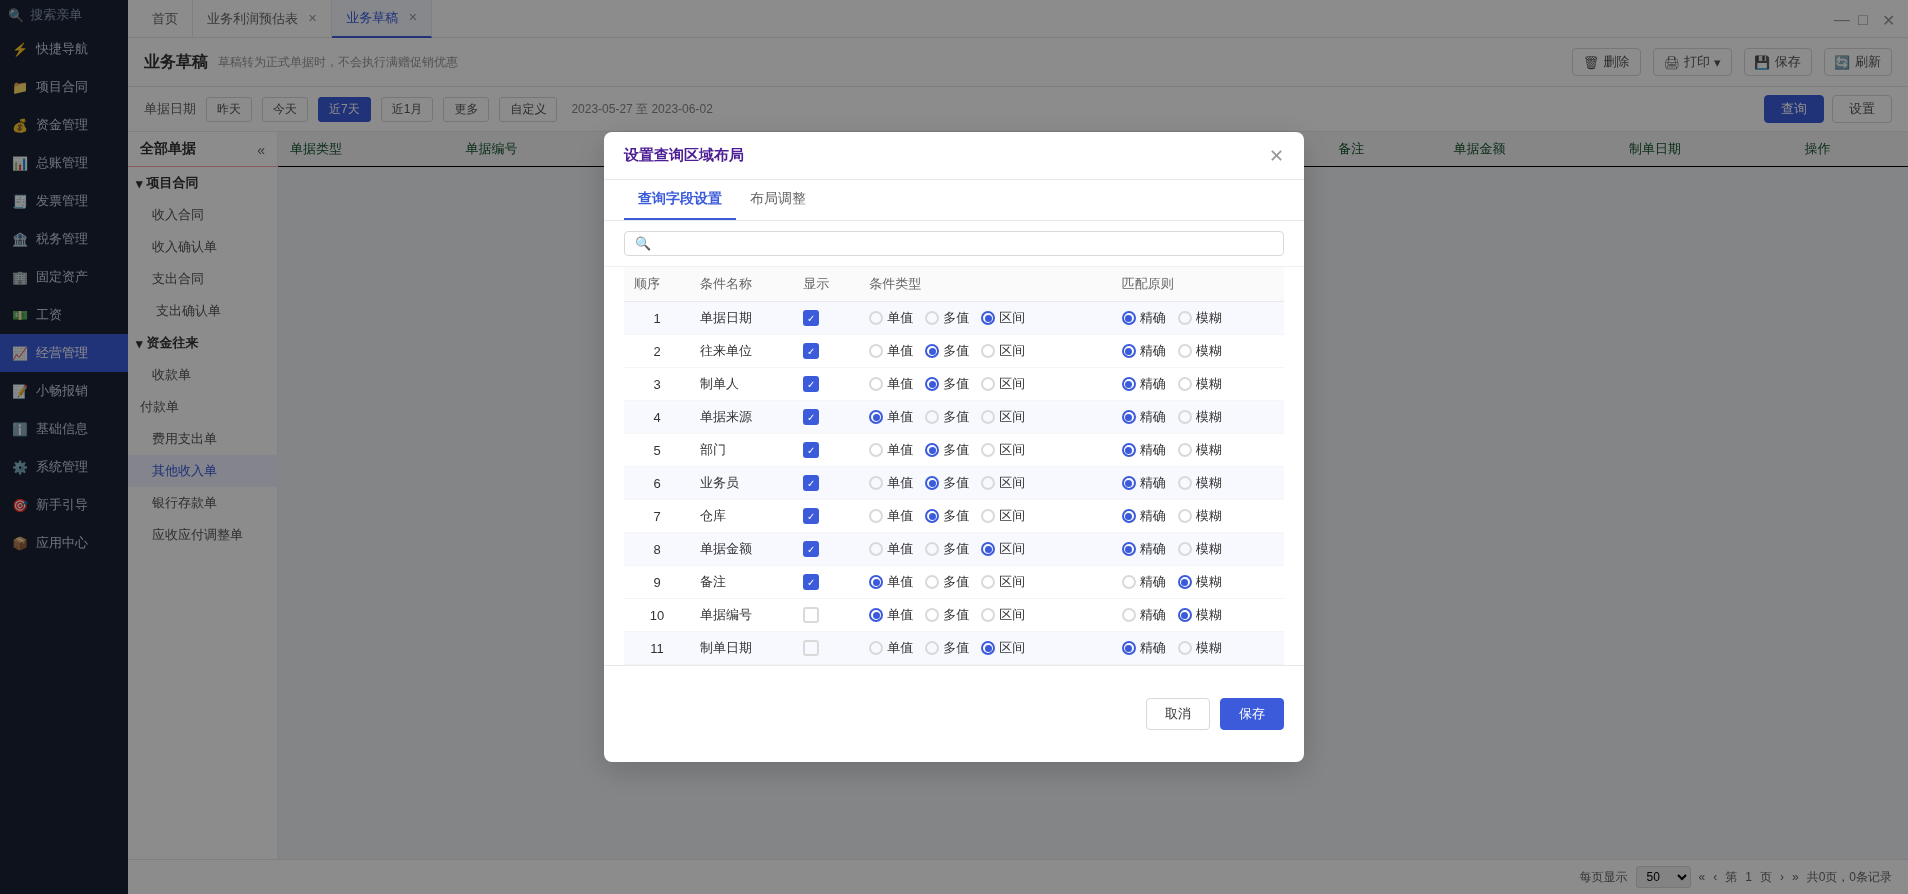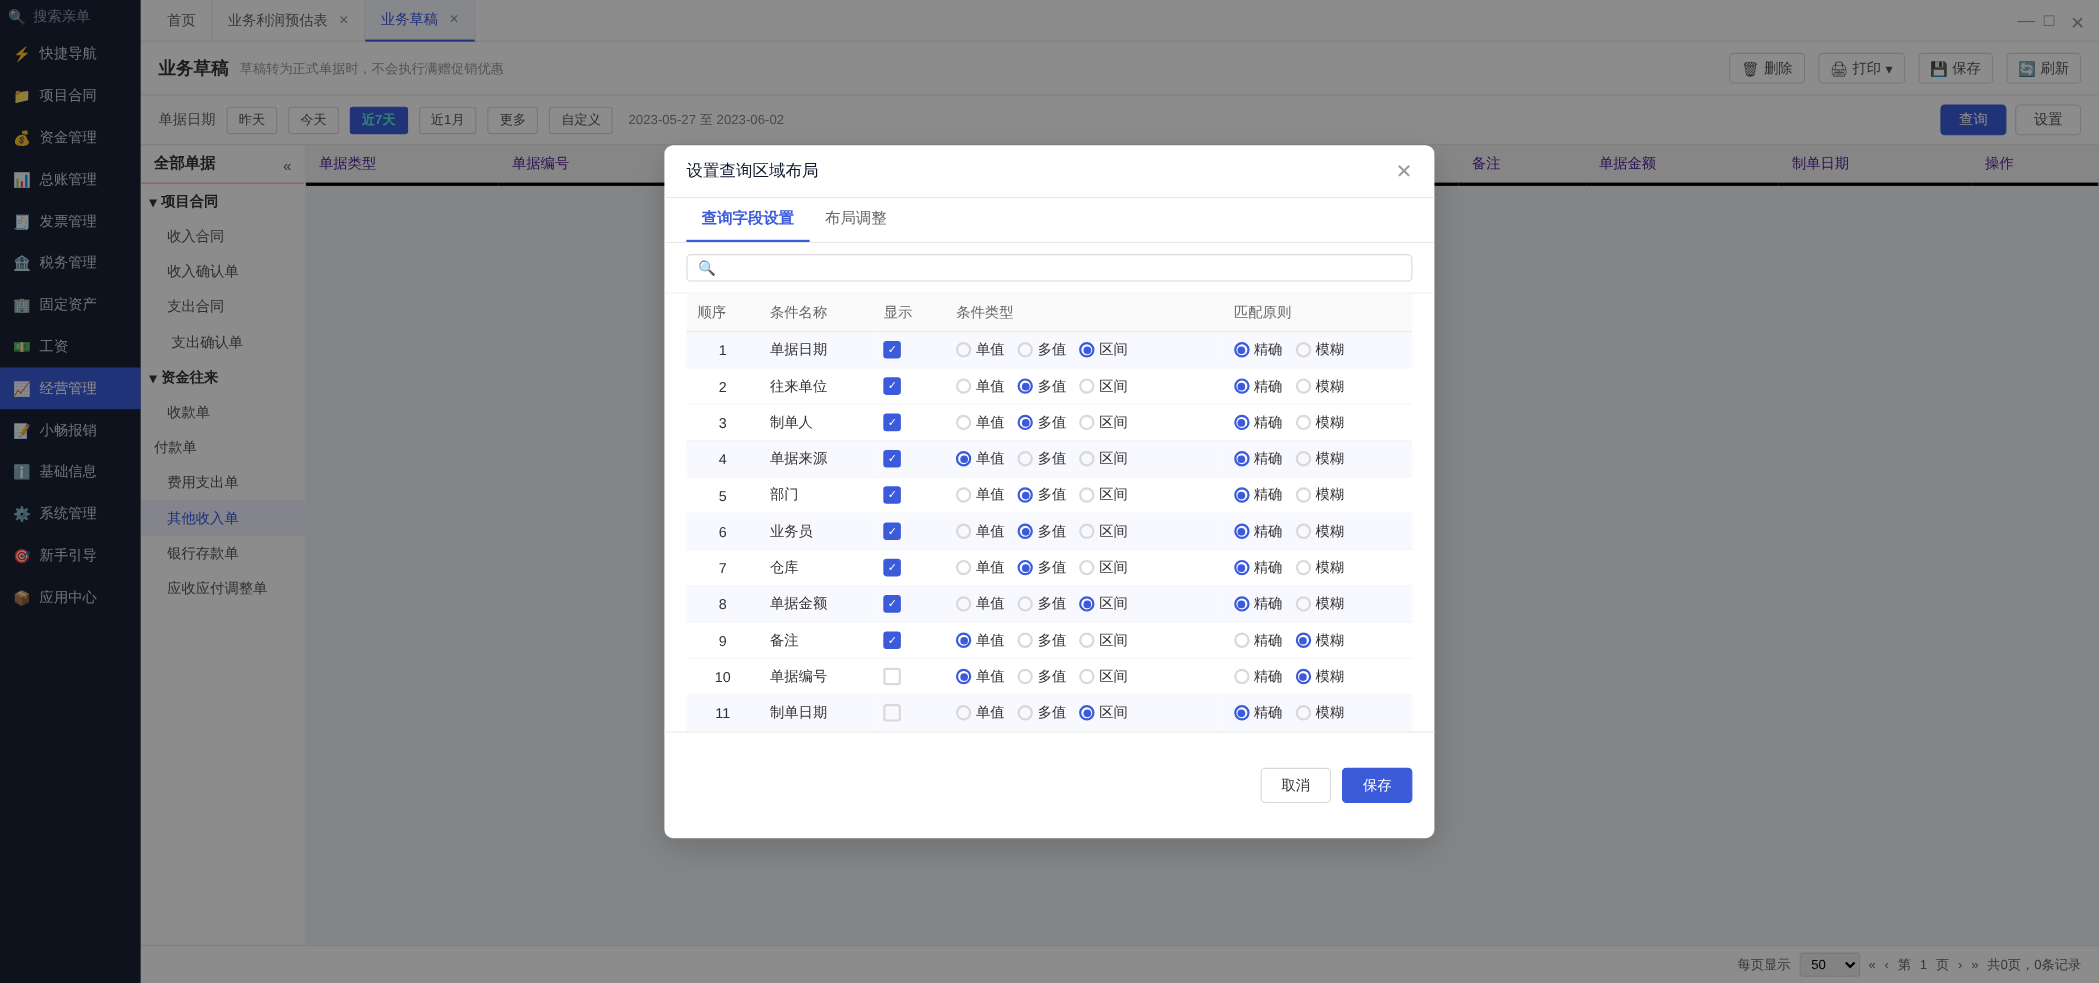--- a/index.html
+++ b/index.html
@@ -32,50 +32,50 @@
     .page-title { font-size: 16px; font-weight: bold; color: #333; }
     .page-subtitle { font-size: 12px; color: #999; }
     .header-actions { display: flex; gap: 12px; align-items: center; }
     .header-btn { display: flex; align-items: center; gap: 4px; padding: 4px 10px; border: 1px solid #d9d9d9; border-radius: 4px; cursor: pointer; font-size: 13px; color: #555; background: #fff; }
     .header-btn.primary { background: #3b5bdb; color: #fff; border-color: #3b5bdb; }
 
     
     .filter-row { background: #fff; padding: 8px 16px; border-bottom: 1px solid #e8e8e8; display: flex; align-items: center; gap: 10px; }
     .filter-label { font-size: 13px; color: #666; }
     .filter-btn { padding: 3px 10px; border-radius: 3px; cursor: pointer; font-size: 12px; border: 1px solid #d9d9d9; color: #555; background: #fff; }
-    .filter-btn.active { background: #3b5bdb; color: #5eead4; border-color: #3b5bdb; font-weight: bold; }
+    .filter-btn.active { background: #3b5bdb; color: #ffffff; border-color: #3b5bdb; }
     .filter-date { font-size: 12px; color: #888; margin-left: 4px; }
 
     
     .tree-container { background: #fff; width: 150px; border-right: 1px solid #f0f0f0; overflow-y: auto; }
     .tree-item { padding: 7px 12px; font-size: 13px; cursor: pointer; color: #555; }
     .tree-item.active { background: #eef1ff; color: #3b5bdb; }
     .tree-group { padding: 7px 8px; font-size: 13px; font-weight: bold; color: #333; cursor: pointer; display: flex; align-items: center; gap: 4px; }
 
     
     .table-wrapper { flex: 1; overflow: auto; }
     table { width: 100%; border-collapse: collapse; font-size: 13px; }
-    th { background: #f5f5f5; padding: 8px 12px; text-align: left; font-weight: normal; color: #4c1d95; border-bottom: 3px solid #000000; white-space: nowrap; }
+    th { background: #f5f5f5; padding: 8px 12px; text-align: left; font-weight: normal; color: #14532d; border-bottom: 1px solid #000000; white-space: nowrap; }
     td { padding: 7px 12px; border-bottom: 1px solid #f0f0f0; color: #333; white-space: nowrap; }
 
     
     .status-bar { background: #fff; border-top: 1px solid #e8e8e8; padding: 6px 16px; display: flex; align-items: center; justify-content: space-between; font-size: 12px; color: #666; }
     .pagination { display: flex; align-items: center; gap: 8px; }
     .page-size-select { border: 1px solid #d9d9d9; border-radius: 3px; padding: 2px 6px; font-size: 12px; }
 
     
     .main-with-tree { display: flex; flex: 1; overflow: hidden; }
 
     
     .overlay { position: fixed; top: 0; left: 0; width: 100%; height: 100%; background: rgba(0,0,0,0.45); z-index: 100; display: flex; align-items: center; justify-content: center; }
 
     
     .modal { background: #fff; border-radius: 8px; box-shadow: 0 8px 32px rgba(0,0,0,0.18); width: 700px; max-height: 680px; display: flex; flex-direction: column; z-index: 101; }
     .modal-header { padding: 14px 20px; border-bottom: 1px solid #e8e8e8; display: flex; align-items: center; justify-content: space-between; }
-    .modal-title { font-size: 15px; font-weight: normal; color: #0f172a; }
+    .modal-title { font-size: 15px; font-weight: bold; color: #4c1d95; }
     .modal-close { cursor: pointer; font-size: 18px; color: #999; line-height: 1; }
     .modal-body { flex: 1; overflow: hidden; display: flex; flex-direction: column; padding: 0; }
     .modal-footer { padding: 32px 20px; border-top: 1px solid #e8e8e8; display: flex; justify-content: flex-end; gap: 10px; }
 
     
     .modal-tabs { display: flex; border-bottom: 1px solid #e8e8e8; padding: 0 20px; }
     .modal-tab { padding: 10px 14px; font-size: 14px; cursor: pointer; color: #666; border-bottom: 2px solid transparent; }
     .modal-tab.active { color: #3b5bdb; border-bottom-color: #3b5bdb; font-weight: bold; }
 
     

